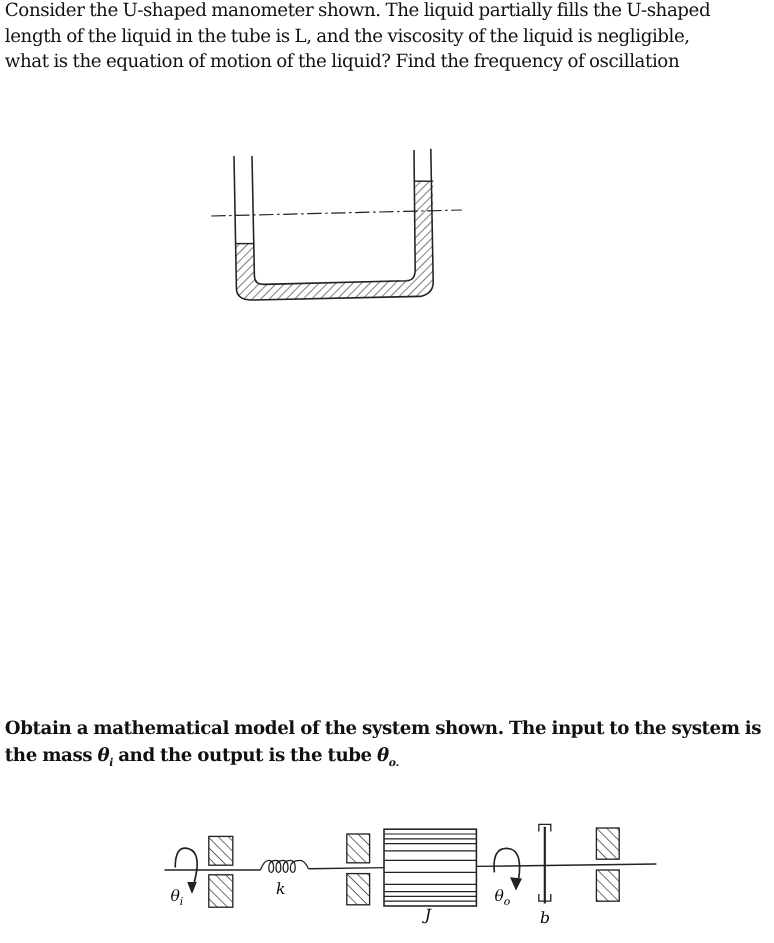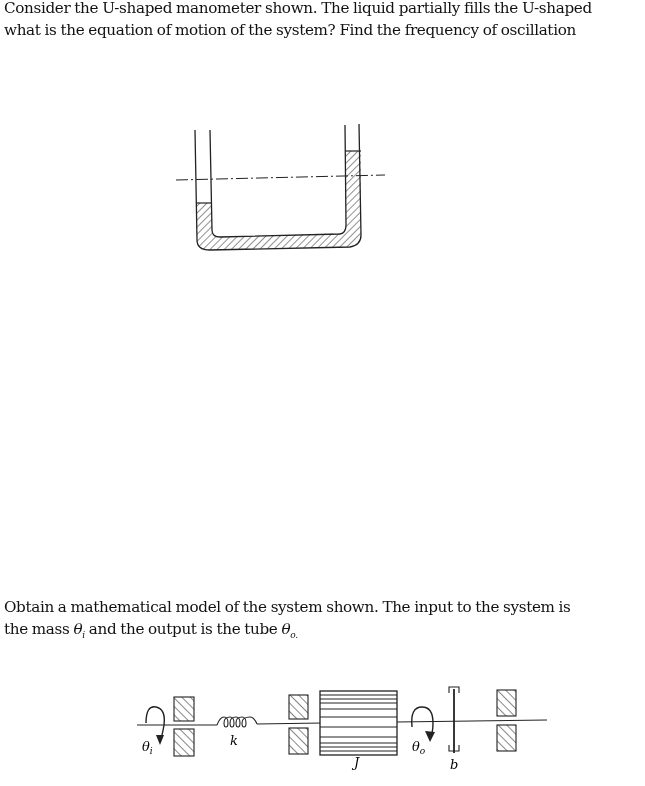--- a/index.html
+++ b/index.html
@@ -1,34 +1,35 @@
 <!DOCTYPE html>
 <html><head>
 <meta charset="utf-8">
 <style>
   html, body { margin: 0; padding: 0; background: #ffffff; }
   body { width: 645px; height: 786px; position: relative; overflow: hidden;
          font-family: "DejaVu Serif", "Liberation Serif", serif; color: #111; }
   .para { position: absolute; left: 4px; font-size: 15.2px; line-height: 21.6px;
           letter-spacing: -0.35px; word-spacing: -0.5px; }
   #p1 { top: -2px; width: 640px; }
-  #p2 { top: 597px; width: 640px; }
+  #p2 { top: 597px; width: 640px; font-weight: bold; }
   .line { display: block; white-space: nowrap; }
   .fig { position: absolute; }
   #fig1 { left: 160px; top: 115px; width: 240px; height: 145px; }
   #fig2 { left: 132px; top: 665px; width: 420px; height: 121px; }
   .svgtext { font-family: "DejaVu Serif", serif; font-style: italic; font-size: 13px; }
   .sub { font-size: 9px; }
 </style>
 </head>
 <body>
 
 <div id="p1" class="para">
   <span class="line">Consider the U-shaped manometer shown.  The liquid partially fills the U-shaped</span>
-  <span class="line">what is the equation of motion of the system? Find the frequency of oscillation</span>
+  <span class="line">length of the liquid in the tube is L, and the viscosity of the liquid is negligible,</span>
+  <span class="line">what is the equation of motion of the liquid? Find the frequency of oscillation</span>
 </div>
 
 <div id="fig1" class="fig">
   <svg width="240" height="145" viewBox="0 0 240 145">
     <defs>
       <pattern id="hatch1" patternUnits="userSpaceOnUse" width="5" height="5" patternTransform="rotate(45)">
         <line x1="0" y1="0" x2="0" y2="5" stroke="#222" stroke-width="1"></line>
       </pattern>
     </defs>
 

